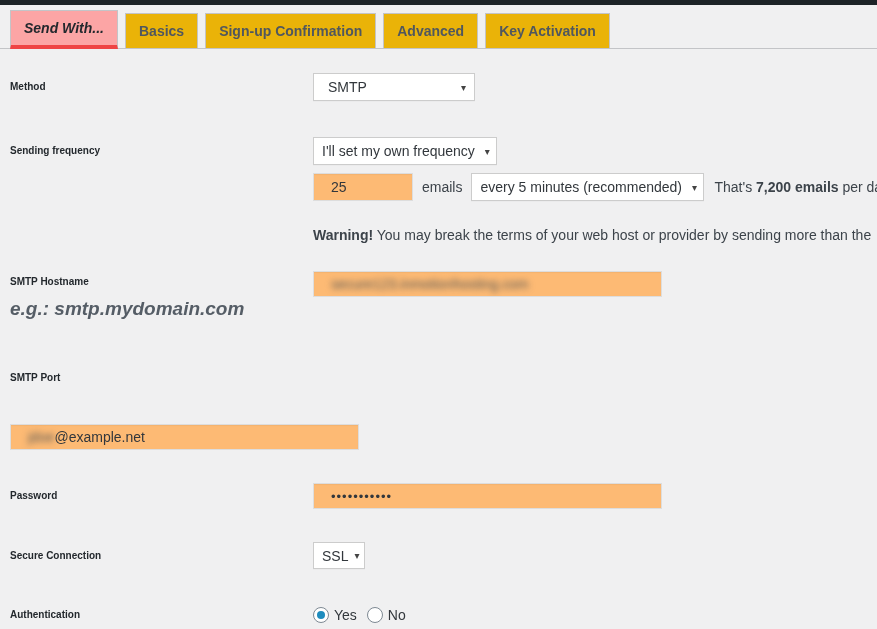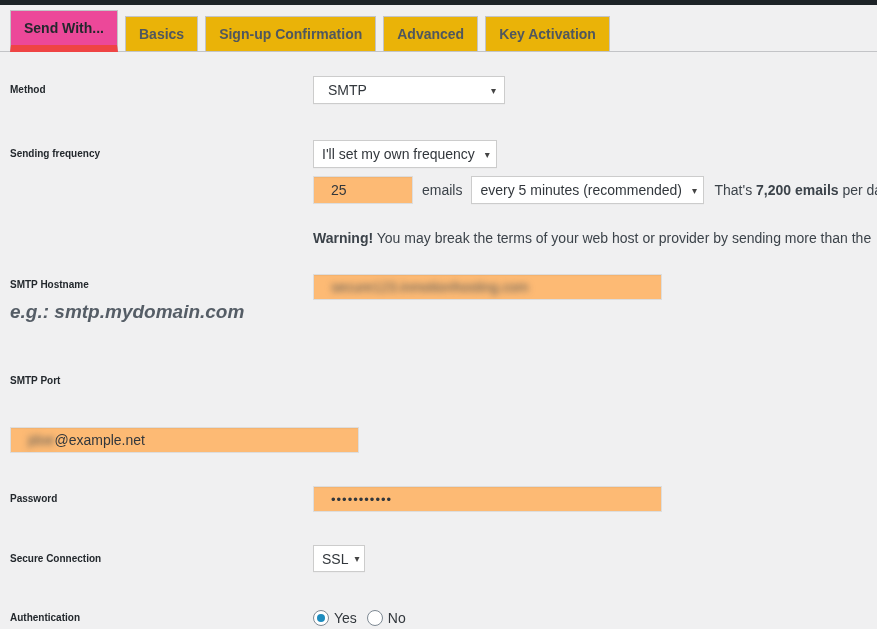--- a/index.html
+++ b/index.html
@@ -23,23 +23,24 @@
     padding:9px 13px;
     background:#eab308;
     border:1px solid #c3c4c7;
     margin-bottom:-1px;
     font-weight:bold;
     color:#50575e;
     cursor:pointer;
     white-space:nowrap;
   }
   .tab.active {
-    background:#ec4899;
-    border-bottom:7px solid #ef4444;
+    background:#fca5a5;
+    border-bottom:4px solid #ef4444;
     color:#23282d;
+    font-style:italic;
   }
 
   
   .content { padding-left:10px; }
   .row { display:flex; align-items:flex-start; }
   .label-col { width:303px; flex:none; }
   .flabel {
     font-weight:bold; color:#23282d; font-size:10px; line-height:26px;
   }
   .note {
@@ -61,21 +62,21 @@
     display:inline-flex; align-items:center;
     background:#fdba74; border:1px solid #ddd;
     color:#32373c; padding:0 17px; font-size:14px;
     box-shadow:inset 0 1px 1px rgba(0,0,0,0.04);
     overflow:hidden; white-space:nowrap;
   }
   input.tinput { outline:none; font-family:"Liberation Sans", sans-serif; display:inline-block; }
 
   .blurred { filter:blur(3px); color:#555; }
 
-  .w-method { width:192px;padding-left:14px; }
+  .w-method { width:162px;padding-left:14px; }
   .w-freqmode { width:184px; }
   .w-interval { width:233px; }
   .w-ssl { width:52px; height:27px; }
   .w-long { width:349px; height:26px; }
   .w-port { width:68px; height:26px; }
   .w-emails { width:100px; height:28px; }
 
   .row-method { margin-top:24px; }
   .row-frequency { margin-top:36px; }
   .row-hostname { margin-top:28px; }

